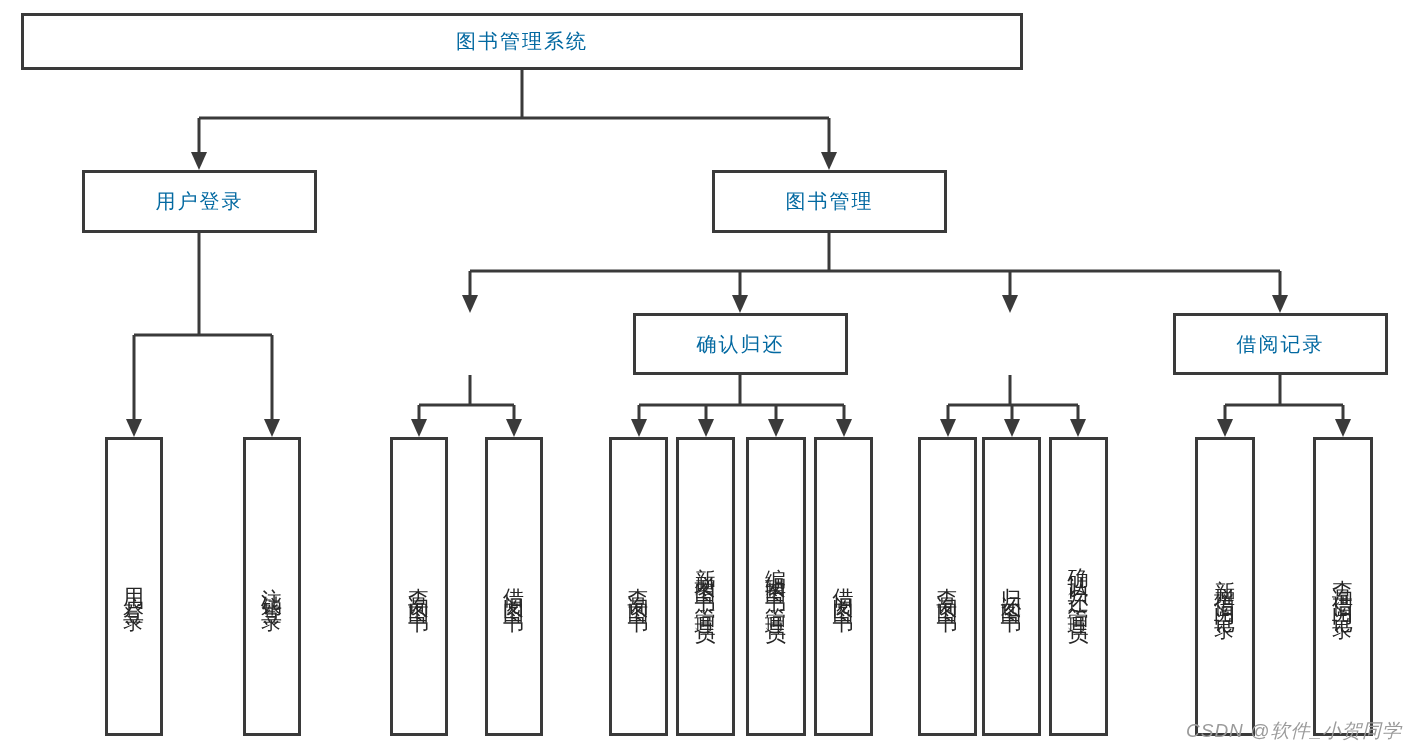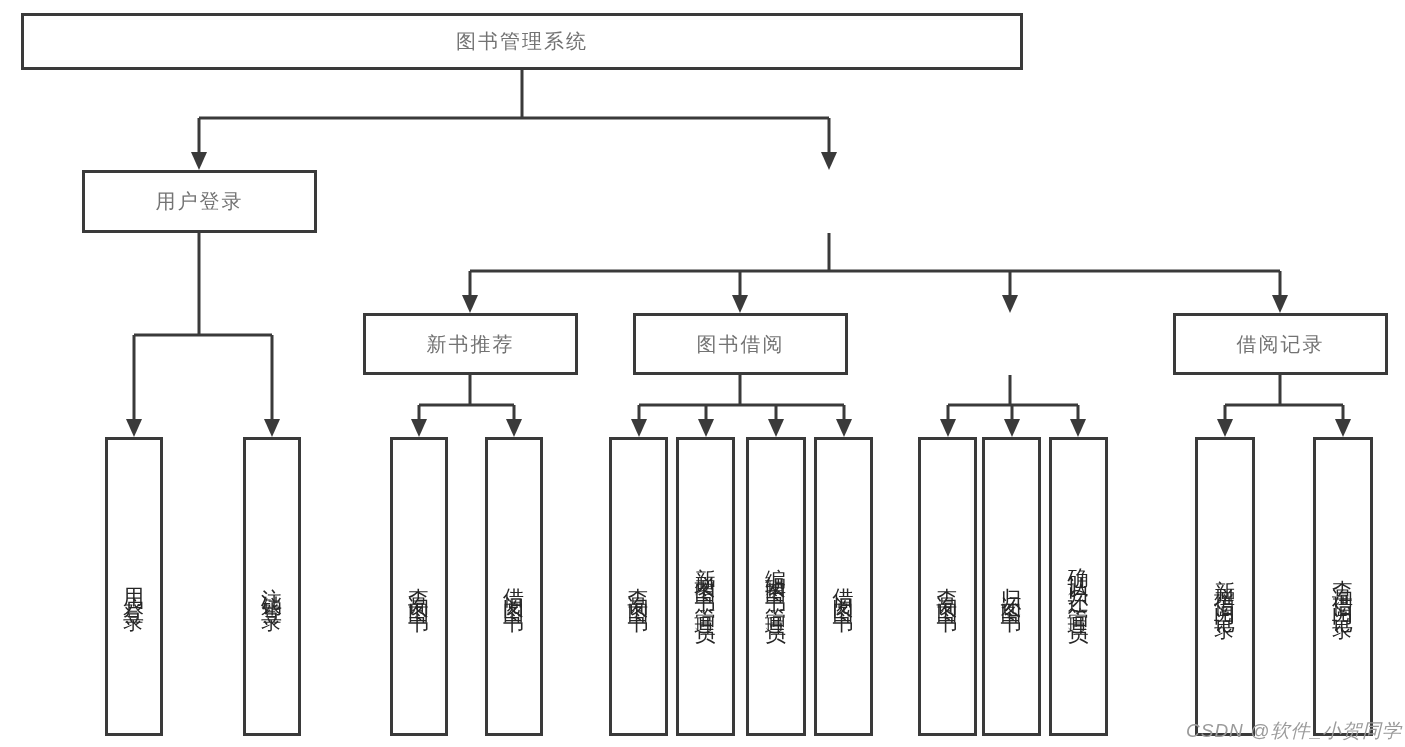--- a/index.html
+++ b/index.html
@@ -12,21 +12,21 @@
   }
   #wires{position:absolute;left:0;top:0;width:1405px;height:747px;}
   .node{
     position:absolute;
     box-sizing:border-box;
     background:#ffffff;
     border:3px solid #3a3a3a;
     display:flex;align-items:center;justify-content:center;
   }
   .lbl{
-    font-size:20px;color:#737373;letter-spacing:2px;white-space:nowrap;
+    font-size:20px;color:#0369a1;letter-spacing:2px;white-space:nowrap;
   }
   .vtext{
     writing-mode:vertical-rl;
     text-orientation:mixed;
     font-size:21px;color:#262626;letter-spacing:8px;line-height:1;
     white-space:nowrap;
   }
   #watermark{
     position:absolute;left:1186px;top:718px;
     font-size:19px;color:#9b9b9b;letter-spacing:1px;white-space:nowrap;
@@ -82,26 +82,26 @@
     </g>
   </svg>
 
   <div class="node" style="left:21px;top:13px;width:1002px;height:57px">
     <span class="lbl">图书管理系统</span>
   </div>
 
   <div class="node" style="left:82px;top:170px;width:235px;height:63px">
     <span class="lbl">用户登录</span>
   </div>
+  <div class="node" style="left:712px;top:170px;width:235px;height:63px">
+    <span class="lbl">图书管理</span>
+  </div>
 
-  <div class="node" style="left:363px;top:313px;width:215px;height:62px">
-    <span class="lbl">新书推荐</span>
-  </div>
   <div class="node" style="left:633px;top:313px;width:215px;height:62px">
-    <span class="lbl">图书借阅</span>
+    <span class="lbl">确认归还</span>
   </div>
   <div class="node" style="left:1173px;top:313px;width:215px;height:62px">
     <span class="lbl">借阅记录</span>
   </div>
 
   <div class="node" style="left:105px;top:437px;width:58px;height:299px">
     <span class="vtext">用户登录</span>
   </div>
   <div class="node" style="left:243px;top:437px;width:58px;height:299px">
     <span class="vtext">注销登录</span>

